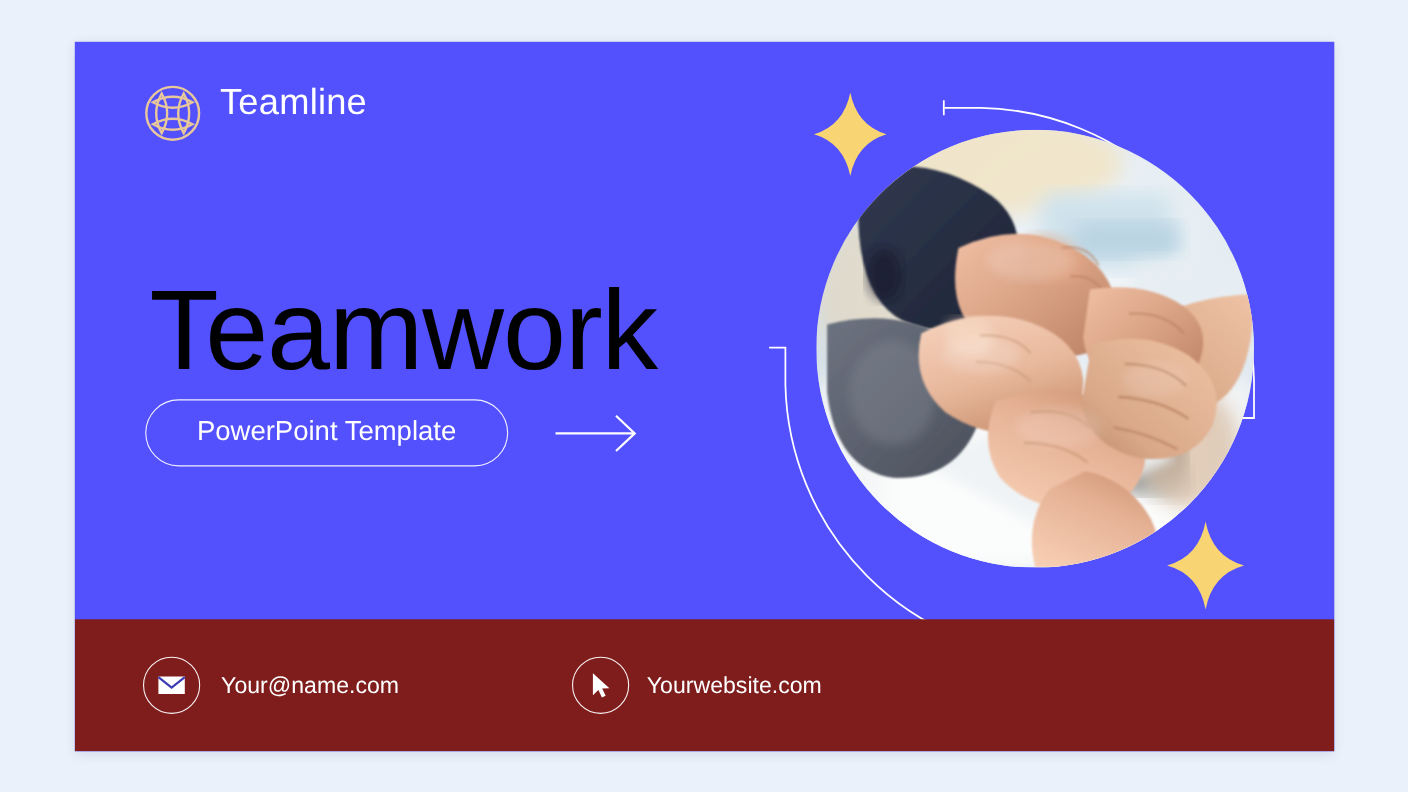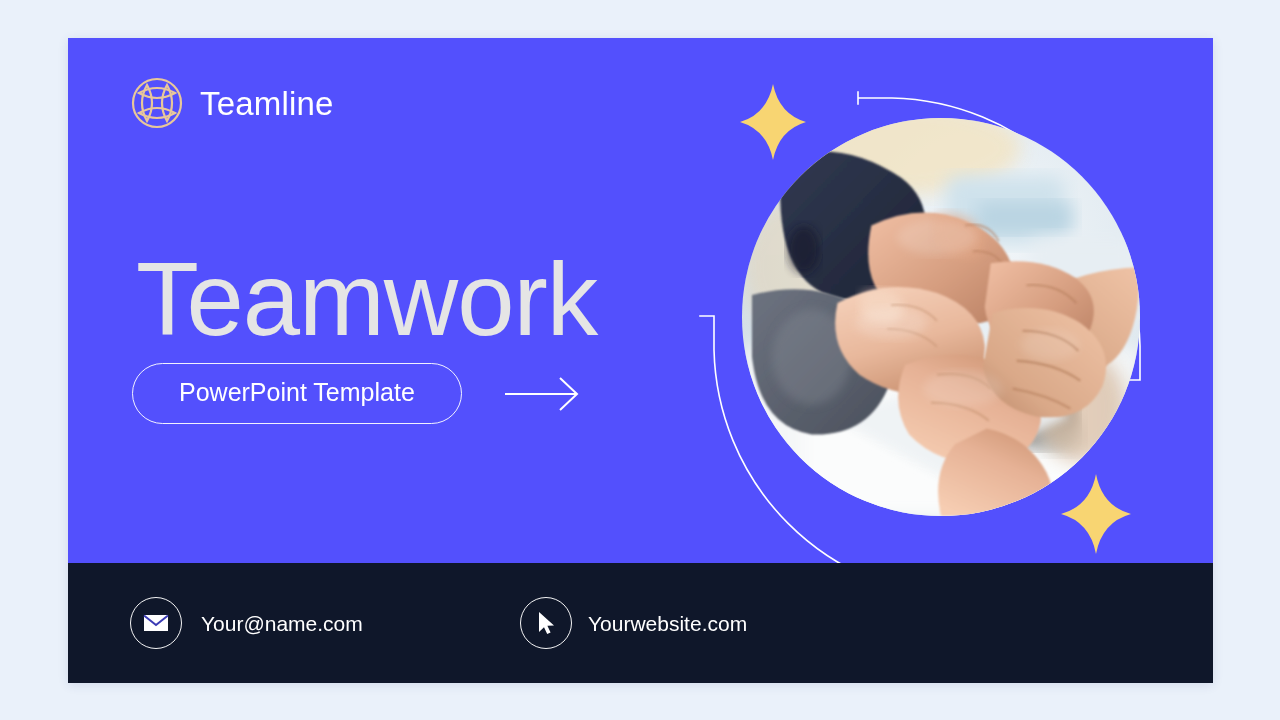--- a/index.html
+++ b/index.html
@@ -28,39 +28,39 @@
     overflow: hidden;
     box-shadow: 0 2px 10px rgba(40,60,120,.12);
   }
 
   
   .brand {
     position: absolute;
     left: 62px;
     top: 38px;
     display: flex;
-    align-items: center;
+    align-items: flex-start;
     gap: 16px;
   }
   .brand-mark { width: 54px; height: 54px; display: block; }
   .brand-name {
     color: #ffffff;
     font-size: 33px;
     font-weight: 400;
     letter-spacing: .2px;
     line-height: 1;
     white-space: nowrap;
   }
 
   
   .headline {
     position: absolute;
     left: 68px;
     top: 208px;
-    color: #e5e5e5;
+    color: #000000;
     font-size: 103px;
     font-weight: 300;
     letter-spacing: -1px;
     line-height: 1.05;
     white-space: nowrap;
   }
 
   
   .cta-row {
     position: absolute;
@@ -109,21 +109,21 @@
   .sparkle-1 { left: 672px; top: 46px;  width: 66px; height: 76px; }
   .sparkle-2 { left: 993px; top: 436px; width: 70px; height: 80px; }
 
   
   .footer {
     position: absolute;
     left: 0;
     bottom: 0;
     width: 100%;
     height: 120px;
-    background: #0f172a;
+    background: #7f1d1d;
     display: flex;
     align-items: center;
     padding-left: 62px;
   }
   .contact {
     display: flex;
     align-items: center;
     gap: 19px;
     white-space: nowrap;
   }

